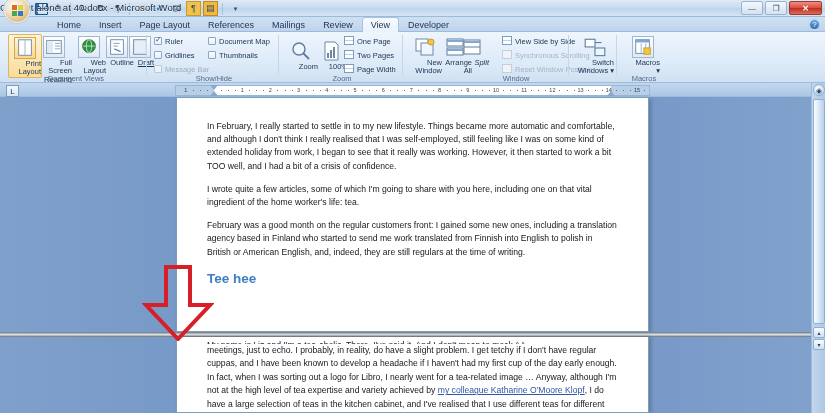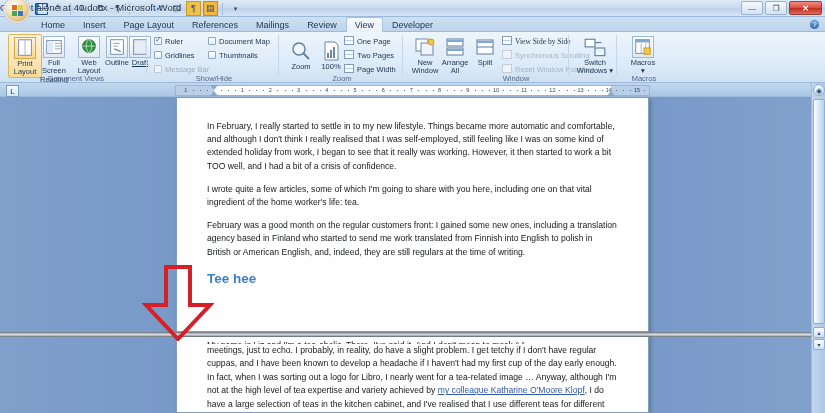--- a/index.html
+++ b/index.html
@@ -61,21 +61,21 @@
     background: linear-gradient(to bottom,#ef8d80,#d8503f 48%,#bc2f20 52%,#e06a58);
     color:#fff; font-weight:bold;
   }
 
   
   .tabbar {
     position: absolute; left: 0; top: 17px; width: 825px; height: 15px;
     background: linear-gradient(to bottom,#cfe0f2,#bed4ec);
     border-bottom: 1px solid #9dbcdd;
   }
-  .tabs { position:absolute; left: 32px; top:0; display:flex; height:15px;justify-content:space-between; }
+  .tabs { position:absolute; left: 48px; top:0; display:flex; height:15px;justify-content:space-between; }
   .tab {
     padding: 0 8px; height: 15px; line-height: 15px;
     font-size: 9px; color: #1d3352;
     border: 1px solid transparent; border-bottom: none;
     border-radius: 3px 3px 0 0;
     white-space: nowrap;
   }
   .tab.active {
     background: linear-gradient(to bottom,#f7fbff,#eaf2fb);
     border-color: #a7c3e0;
@@ -94,21 +94,21 @@
     background: linear-gradient(to bottom,#eef5fc 0%,#e3eefa 40%,#dbe9f7 70%,#cfe0f1 100%);
     border-bottom: 1px solid #9dbcdd;
   }
   .group { position:absolute; top:0; height:51px; }
   .group-sep { position:absolute; top:3px; height:40px; border-left:1px solid #c3d6ea; }
   .group-label {
     position:absolute; bottom:0px; width:100%; text-align:center;
     font-size:7.5px; color:#51678a; line-height:9px;
   }
   .gbtn {
-    position:absolute; text-align:center; width:34px;
+    position:absolute; text-align:right; width:34px;
     font-size:7.5px; color:#1b3450; line-height:8.4px;
   }
   .gbtn .ico {
     width: 22px; height: 22px; margin: 2px auto 1px;
     border:1px solid #9fb8d2; background: linear-gradient(to bottom,#fefeff,#dfe9f4);
     position: relative;
   }
   .gbtn.sel .ico { border-color:#d8a64a; background: linear-gradient(to bottom,#fff4d8,#fbd78a); }
   .gbtn.sel {
     background: linear-gradient(to bottom,#fdf3d9,#f8dc9a);
@@ -418,31 +418,31 @@
         <svg viewBox="0 0 22 22">
             <rect x="3" y="3" width="16" height="7" fill="#fff" stroke="#5d7d9f"></rect>
             <rect x="3" y="4" width="16" height="2" fill="#7fa8d2"></rect>
             <rect x="3" y="12" width="16" height="7" fill="#fff" stroke="#5d7d9f"></rect>
             <rect x="3" y="13" width="16" height="2" fill="#7fa8d2"></rect>
           </svg>
       </div>
       <span>Arrange</span><br>
       <span>All</span>
     </div>
-    <div class="gbtn" style="left:62px; top:2px;">
+    <div class="gbtn" style="left:49px; top:2px;font-style:italic;">
       <div class="ico" style="border:none;background:none">
         <svg viewBox="0 0 22 22">
             <rect x="3" y="4" width="16" height="14" fill="#fff" stroke="#5d7d9f"></rect>
             <rect x="3" y="5" width="16" height="2" fill="#7fa8d2"></rect>
             <line x1="3" y1="11" x2="19" y2="11" stroke="#5d7d9f"></line>
           </svg>
       </div>
       <span>Split</span>
     </div>
-    <div class="rowbtn" style="left:96px; top:4px;font-family:Liberation Serif, serif;">
+    <div class="rowbtn" style="left:96px; top:4px;">
       <span class="mini"></span><span>View Side by Side</span>
     </div>
     <div class="rowbtn dim" style="left:96px; top:18px;">
       <span class="mini"></span><span>Synchronous Scrolling</span>
     </div>
     <div class="rowbtn dim" style="left:96px; top:32px;">
       <span class="mini"></span><span>Reset Window Position</span>
     </div>
     <div class="group-label" style="left:60px;width:100px">Window</div>
   </div>

